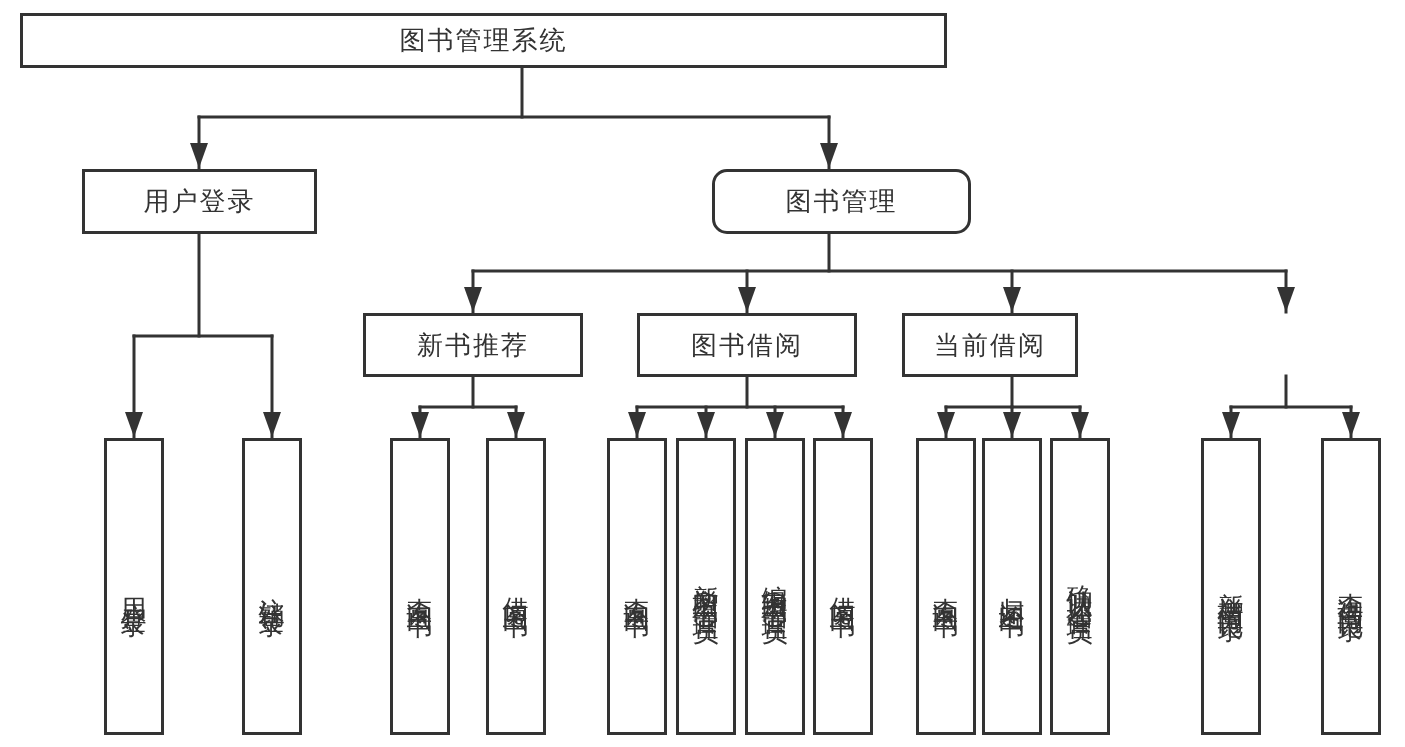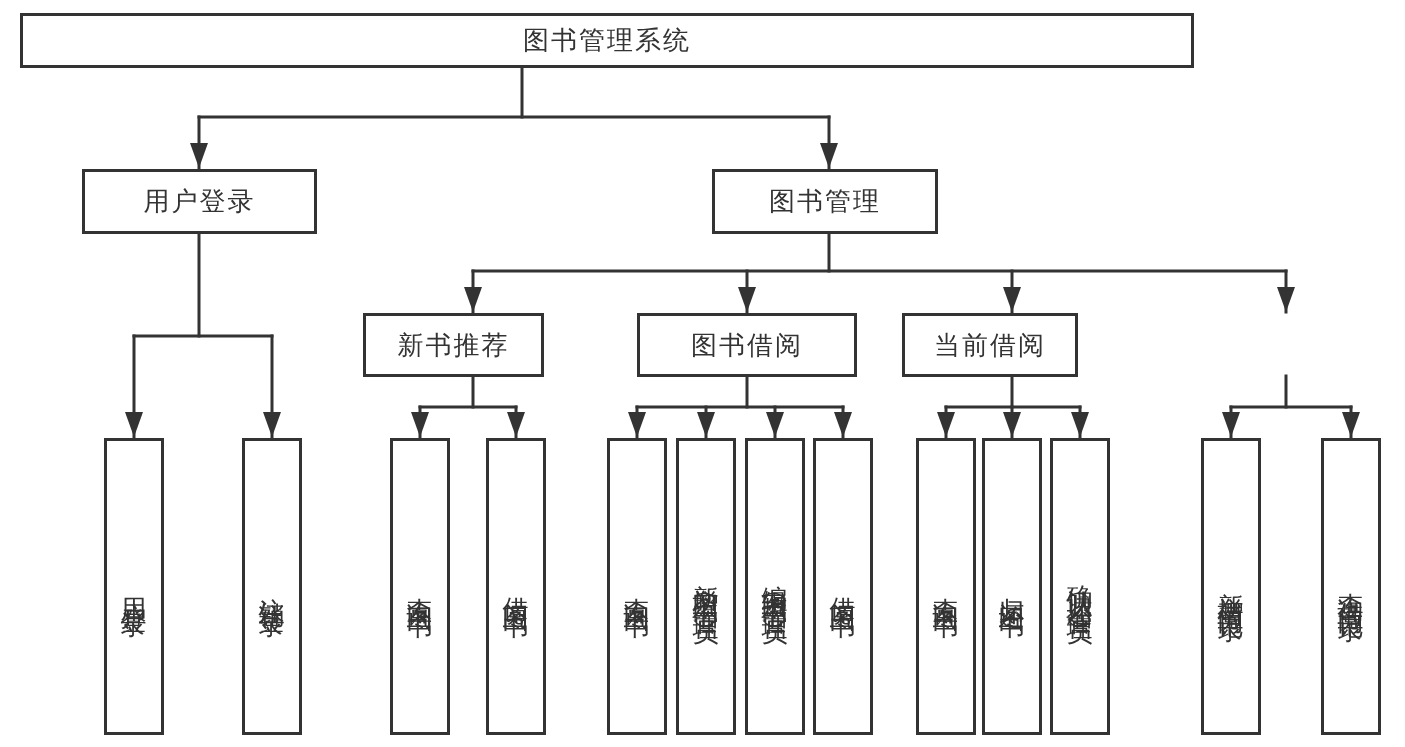--- a/index.html
+++ b/index.html
@@ -122,32 +122,32 @@
     </g>
 
     <g>
       <line class="wire" x1="1286" y1="376" x2="1286" y2="407"></line>
       <line class="wire" x1="1231" y1="407" x2="1351" y2="407"></line>
       <line class="wire" x1="1231" y1="407" x2="1231" y2="437" marker-end="url(#arrow)"></line>
       <line class="wire" x1="1351" y1="407" x2="1351" y2="437" marker-end="url(#arrow)"></line>
     </g>
   </svg>
 
-  <div class="node h" style="left:20px; top:13px; width:1174px; height:55px;justify-content:center;">
+  <div class="node h" style="left:20px; top:13px; width:927px; height:55px;justify-content:center;">
     <span>图书管理系统</span>
   </div>
 
   <div class="node h" style="left:82px; top:169px; width:235px; height:65px;">
     <span>用户登录</span>
   </div>
-  <div class="node h" style="left:712px; top:169px; width:226px; height:65px;">
+  <div class="node h" style="left:712px; top:169px; width:259px; height:65px;border-radius:15px;">
     <span>图书管理</span>
   </div>
 
-  <div class="node h" style="left:363px; top:313px; width:181px; height:64px;text-align:center;">
+  <div class="node h" style="left:363px; top:313px; width:220px; height:64px;text-align:center;">
     <span>新书推荐</span>
   </div>
   <div class="node h" style="left:637px; top:313px; width:220px; height:64px;">
     <span>图书借阅</span>
   </div>
   <div class="node h" style="left:902px; top:313px; width:176px; height:64px;">
     <span>当前借阅</span>
   </div>
 
   <div class="node v" style="left:104px; top:438px; width:60px; height:297px;">

